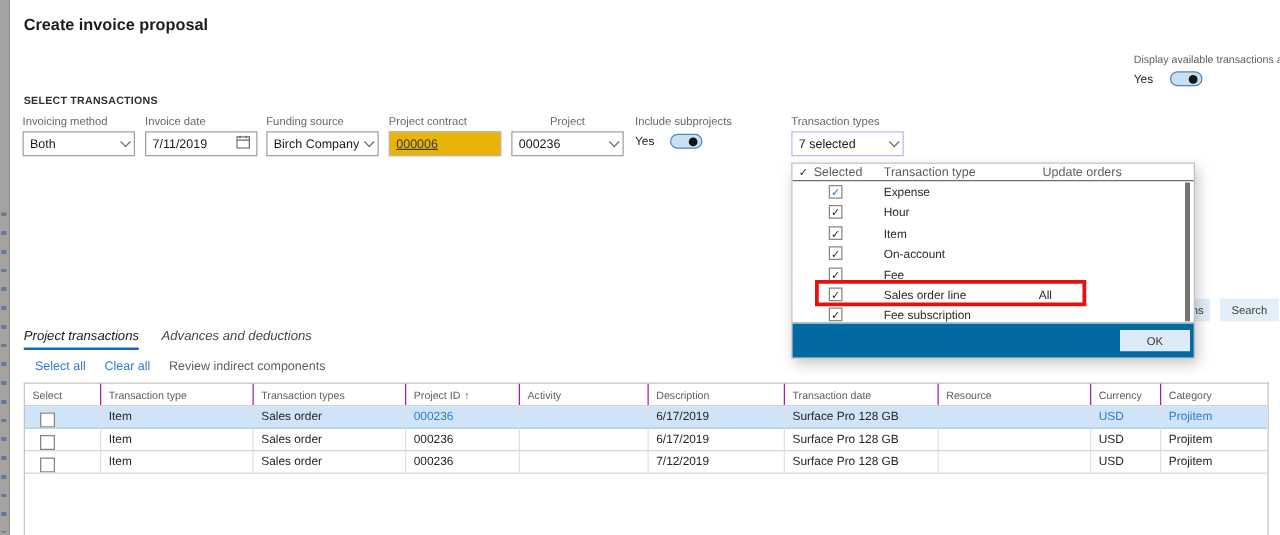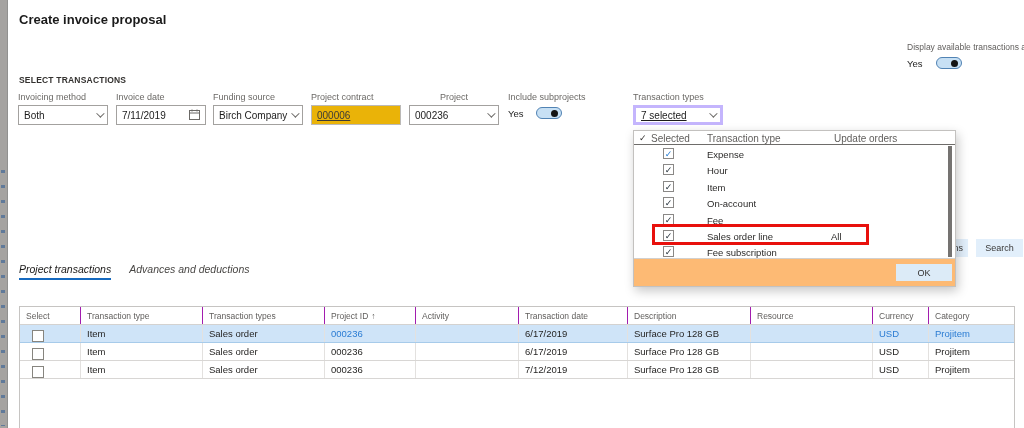--- a/index.html
+++ b/index.html
@@ -29,21 +29,21 @@
   .section-hdr { position:absolute; left:19px; top:75px; font-size:8.5px; font-weight:bold;
                  color:#33312f; letter-spacing:.2px; }
 
   
   .field { position:absolute; top:92px; width:90px; }
   .field .flabel { font-size:9px; line-height:10px; color:#6b6966; white-space:nowrap; }
   .fbox { margin-top:3px; height:20px; border:1px solid #a3a19f; background:#fff;
           display:flex; align-items:center; justify-content:space-between;
           padding:0 5px; font-size:10px; color:#1b1b1b; }
   .fbox.disabled { background:#eab308; border-color:#bbb9b7; color:#3b3a39;text-decoration:underline; }
-  .fbox.focusblue { border:3px solid #c4b5fd;text-decoration:underline; }
+  .fbox.focusblue { border:1px solid #c4b5fd; }
   .chev { width:6px; height:6px; border-right:1px solid #6b6966; border-bottom:1px solid #6b6966;
           transform:rotate(45deg) translateY(-2px); flex:0 0 auto; }
   .cal { flex:0 0 auto; }
 
   .f-invmethod { left:18px; }  .f-invdate { left:116px; }  .f-fundsrc { left:213px; }
   .f-projcontract { left:311px; }  .f-project { left:409px;text-align:center; }
   .f-subproj { left:508px; width:70px; }
   .f-transtypes { left:633px; }
   .f-subproj .toggle { margin-left:12px; }
 
@@ -60,21 +60,21 @@
   .dd-row { position:relative; height:16.4px; cursor:pointer; }
   .dd-check { position:absolute; left:29px; top:2px; width:11px; height:11px;
               border:1px solid #8a8886; background:#fff; font-size:9px; line-height:10px;
               text-align:center; color:#222e38; }
   .dd-row:first-child .dd-check { color:#1f78d1; }
   .dd-label { position:absolute; left:73px; top:3px; font-size:9.5px; color:#2b2a29; white-space:nowrap; }
   .dd-update { position:absolute; left:197px; top:3px; font-size:9.5px; color:#2b2a29; }
   .dd-scroll { position:absolute; right:3px; top:15px; width:4px; height:111px; background:#757371; }
   .red-box { position:absolute; left:18px; top:93px; width:217px; height:21px;
              border:3px solid #e8100c; z-index:6; pointer-events:none; }
-  .dd-foot { position:absolute; left:0; right:0; bottom:0; height:28px; border-top:1px solid #d2d0ce; background:#fdba74; }
+  .dd-foot { position:absolute; left:0; right:0; bottom:0; height:28px; border-top:1px solid #d2d0ce; background:#0369a1; }
   .ok-btn { position:absolute; right:3px; bottom:5px; width:56px; height:17px; background:#dcebf7;
             border:none; font-family:inherit; font-size:9px; color:#33312f; cursor:pointer; }
 
   
   .bg-btn { position:absolute; top:239px; height:18px; background:#e2effb; border:none;
             font-family:inherit; font-size:9px; color:#3b3a39; z-index:1; cursor:pointer; }
   .bg-btn.partial { left:900px; width:68px; text-align:right; padding-right:5px; }
   .bg-btn.search { left:976px; width:47px; text-align:center; }
 
   
@@ -242,30 +242,35 @@
     <div class="dd-foot">
       <button class="ok-btn">OK</button>
     </div>
   </div>
 
   <div class="tabs" id="tabs">
       <span class="tab active">Project transactions</span>
       <span class="tab">Advances and deductions</span>
     </div>
 
+  <div class="links-row">
+    <span class="lnk blue">Select all</span>
+    <span class="lnk blue">Clear all</span>
+    <span class="lnk gray">Review indirect components</span>
+  </div>
 
   <div class="grid-box">
     <div class="g-head" id="g-head">
         <div class="hc"><span>Select</span></div>
         <div class="hc"><span>Transaction type</span></div>
         <div class="hc"><span>Transaction types</span></div>
         <div class="hc"><span>Project ID</span><span class="sort-arrow">↑</span></div>
         <div class="hc"><span>Activity</span></div>
+        <div class="hc"><span>Description</span></div>
         <div class="hc"><span>Transaction date</span></div>
-        <div class="hc"><span>Description</span></div>
         <div class="hc"><span>Resource</span></div>
         <div class="hc"><span>Currency</span></div>
         <div class="hc"><span>Category</span></div>
       </div>
     <div id="g-body">
         <div class="g-row sel">
           <div class="c">
             <div class="rowcheck"></div>
           </div>
           <div class="c">Item</div>

